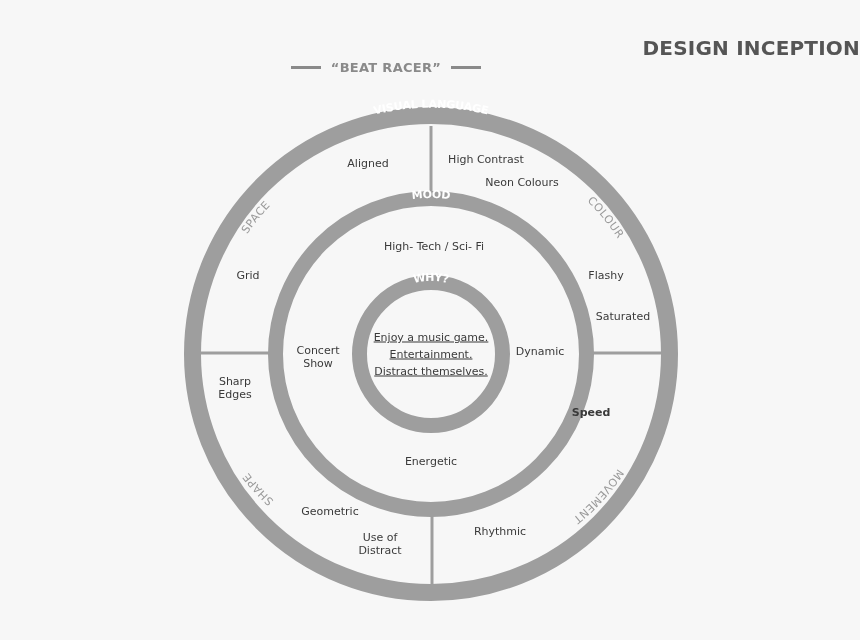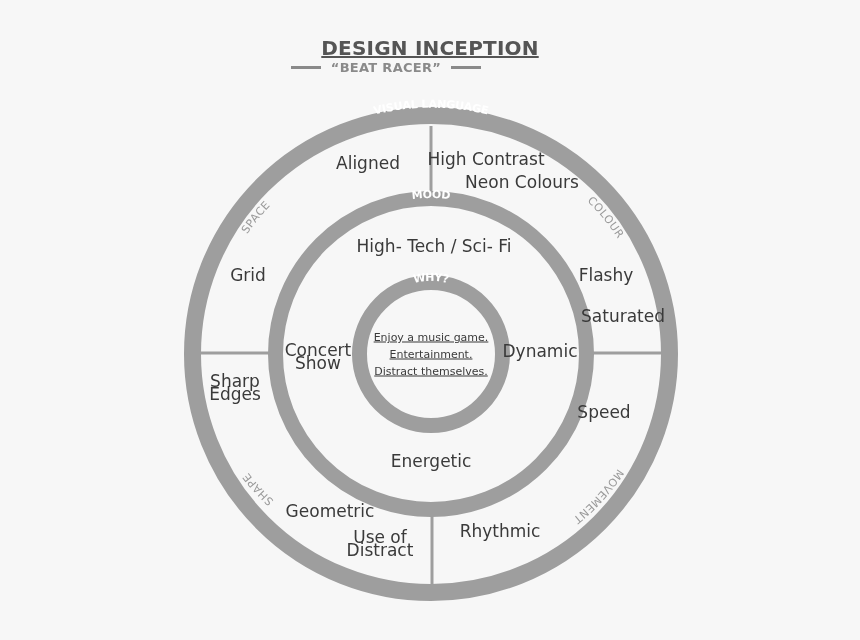--- a/index.html
+++ b/index.html
@@ -12,26 +12,25 @@
       height: 640px;
       position: relative;
       overflow: hidden;
       font-family: "DejaVu Sans", sans-serif;
     }
     .title {
       position: absolute;
       left: 0;
       width: 860px;
       top: 36px;
-      text-align: center;
+      text-align: right;
       font-size: 20px;
       font-weight: bold;
       color: #555555;
       letter-spacing: 0.2px;
-      text-decoration: underline;
     }
     .subtitle-row {
       position: absolute;
       left: 0;
       width: 772px;
       top: 60px;
       display: flex;
       justify-content: center;
       align-items: center;
       gap: 10px;
@@ -47,21 +46,21 @@
       color: #8a8a8a;
       letter-spacing: 0.3px;
     }
     svg.diagram {
       position: absolute;
       left: 0;
       top: 0;
     }
     .lbl {
       position: absolute;
-      font-size: 17px;
+      font-size: 11px;
       color: #3a3a3a;
       text-align: center;
       line-height: 13px;
       white-space: nowrap;
       transform: translate(-50%, -50%);
     }
     .center-text {
       position: absolute;
       left: 431px;
       top: 354px;
@@ -138,21 +137,21 @@
 <div class="lbl" style="left:623px; top:316px;">Saturated</div>
 <div class="lbl" style="left:235px; top:388px;">
   <div>Sharp</div>
   <div>Edges</div>
 </div>
 <div class="lbl" style="left:330px; top:511px;">Geometric</div>
 <div class="lbl" style="left:380px; top:544px;">
   <div>Use of</div>
   <div>Distract</div>
 </div>
-<div class="lbl" style="left:604px; top:412px;">Speed</div>
+<div class="lbl" style="left:591px; top:412px;font-weight:bold;">Speed</div>
 <div class="lbl" style="left:500px; top:531px;">Rhythmic</div>
 
 <div class="lbl" style="left:434px; top:246px;">High- Tech / Sci- Fi</div>
 <div class="lbl" style="left:318px; top:357px;">
   <div>Concert</div>
   <div>Show</div>
 </div>
 <div class="lbl" style="left:540px; top:351px;">Dynamic</div>
 <div class="lbl" style="left:431px; top:461px;">Energetic</div>
 

